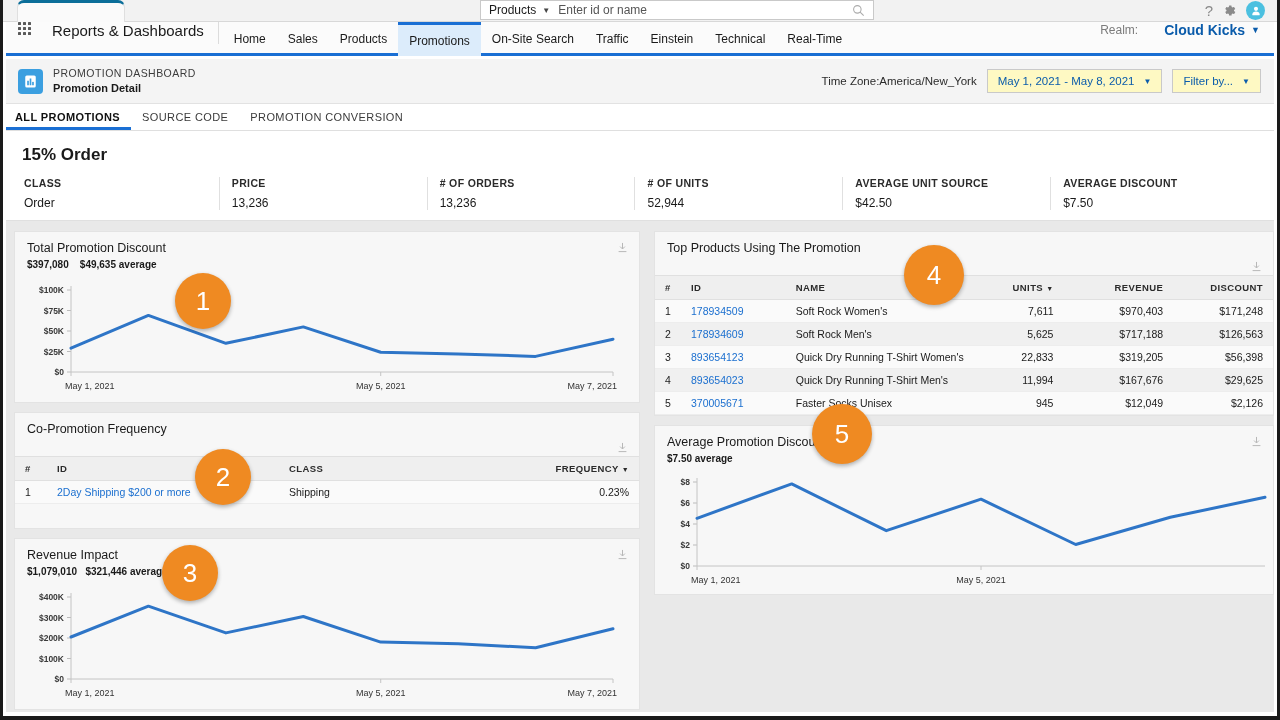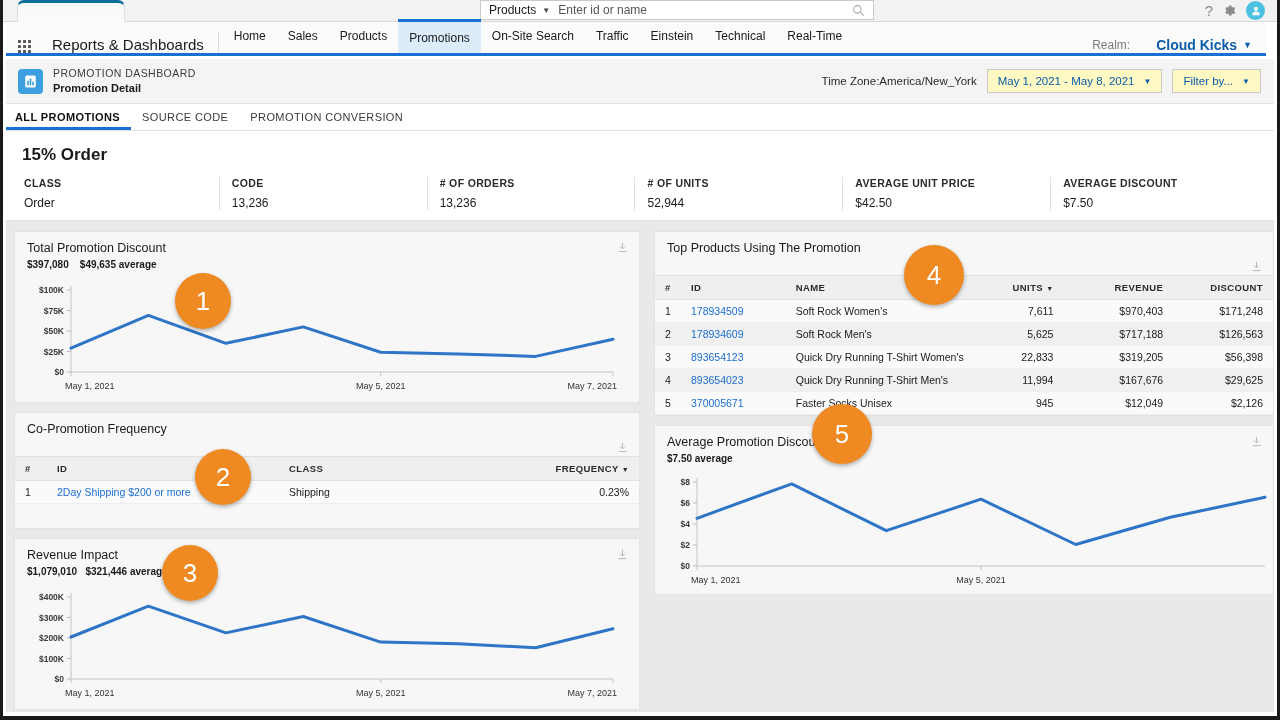--- a/index.html
+++ b/index.html
@@ -48,24 +48,24 @@
     display:flex; align-items:center; gap:9px;
   }
   .util-ico { color:#8a8a8a; font-size:15px; line-height:1; cursor:pointer; }
   #avatar {
     width:19px;height:19px;border-radius:50%;
     background:#4bc0e0; display:flex;align-items:center;justify-content:center;
   }
 
   
   #app-nav {
-    position:absolute; left:3px; right:11px; top:22px; height:34px;
+    position:absolute; left:3px; right:3px; top:22px; height:34px;
     background:#fbfbfb;
     border-bottom:3px solid #1a6fd4;
-    display:flex; align-items:flex-end;
+    display:flex; align-items:flex-start;
   }
   #app-launcher { width:26px; margin-left:12px; display:flex; align-items:center; }
   .waffle { display:grid; grid-template-columns:repeat(3,3px); gap:2px; }
   .waffle i { width:3px;height:3px;background:#5a5a5a;border-radius:.5px; display:block; }
   #app-title {
     font-size:15px; color:#1a1a1a; margin-left:8px; white-space:nowrap;
     padding-right:14px;
   }
   #nav-divider { width:1px; height:22px; background:#dcdcdc; margin-right:4px; }
   #nav-tabs { display:flex; align-items:stretch; height:34px; }
@@ -279,33 +279,33 @@
   <div id="content">
 
     <div id="summary">
       <div id="promo-title">15% Order</div>
       <div id="kpi-row">
           <div class="kpi">
             <div class="kpi-label">CLASS</div>
             <div class="kpi-value">Order</div>
           </div>
           <div class="kpi">
-            <div class="kpi-label">CODE</div>
+            <div class="kpi-label">PRICE</div>
             <div class="kpi-value">13,236</div>
           </div>
           <div class="kpi">
             <div class="kpi-label"># OF ORDERS</div>
             <div class="kpi-value">13,236</div>
           </div>
           <div class="kpi">
             <div class="kpi-label"># OF UNITS</div>
             <div class="kpi-value">52,944</div>
           </div>
           <div class="kpi">
-            <div class="kpi-label">AVERAGE UNIT PRICE</div>
+            <div class="kpi-label">AVERAGE UNIT SOURCE</div>
             <div class="kpi-value">$42.50</div>
           </div>
           <div class="kpi">
             <div class="kpi-label">AVERAGE DISCOUNT</div>
             <div class="kpi-value">$7.50</div>
           </div>
         </div>
     </div>
 
     <div id="columns">

